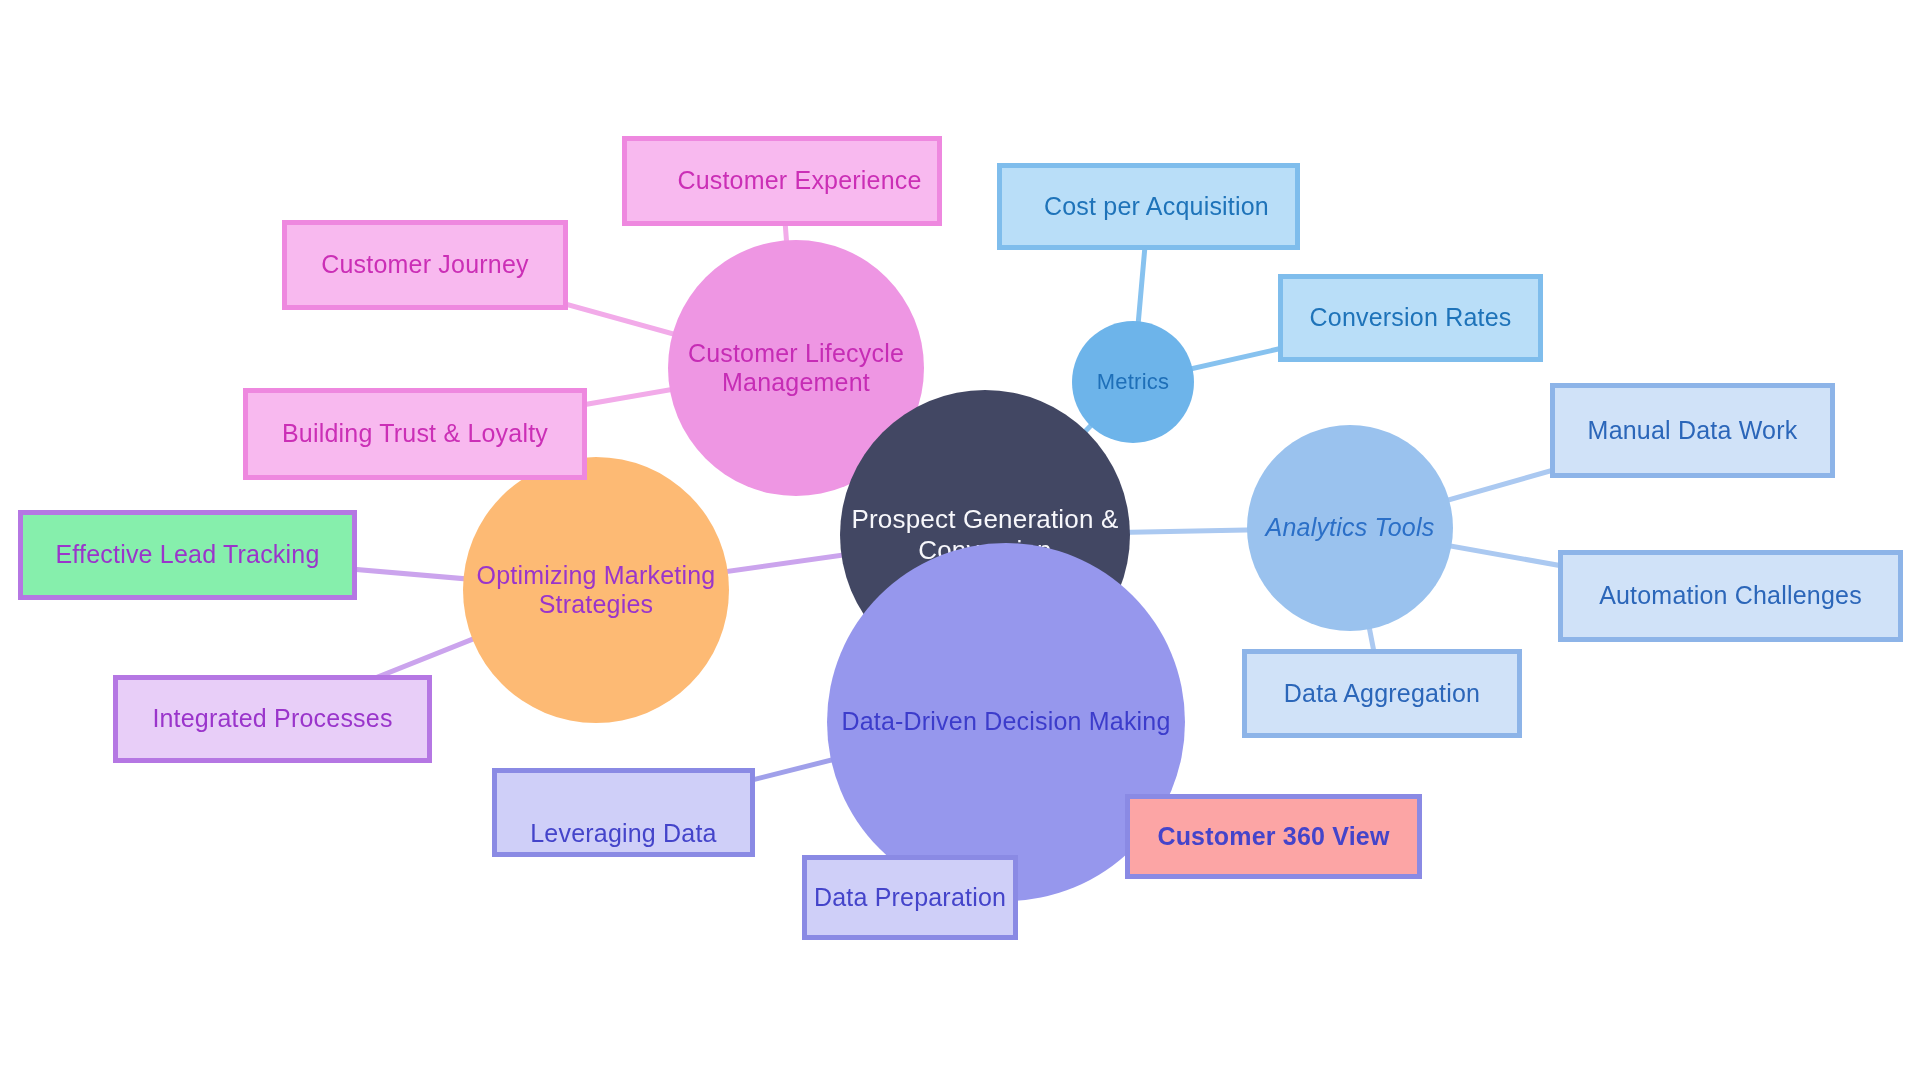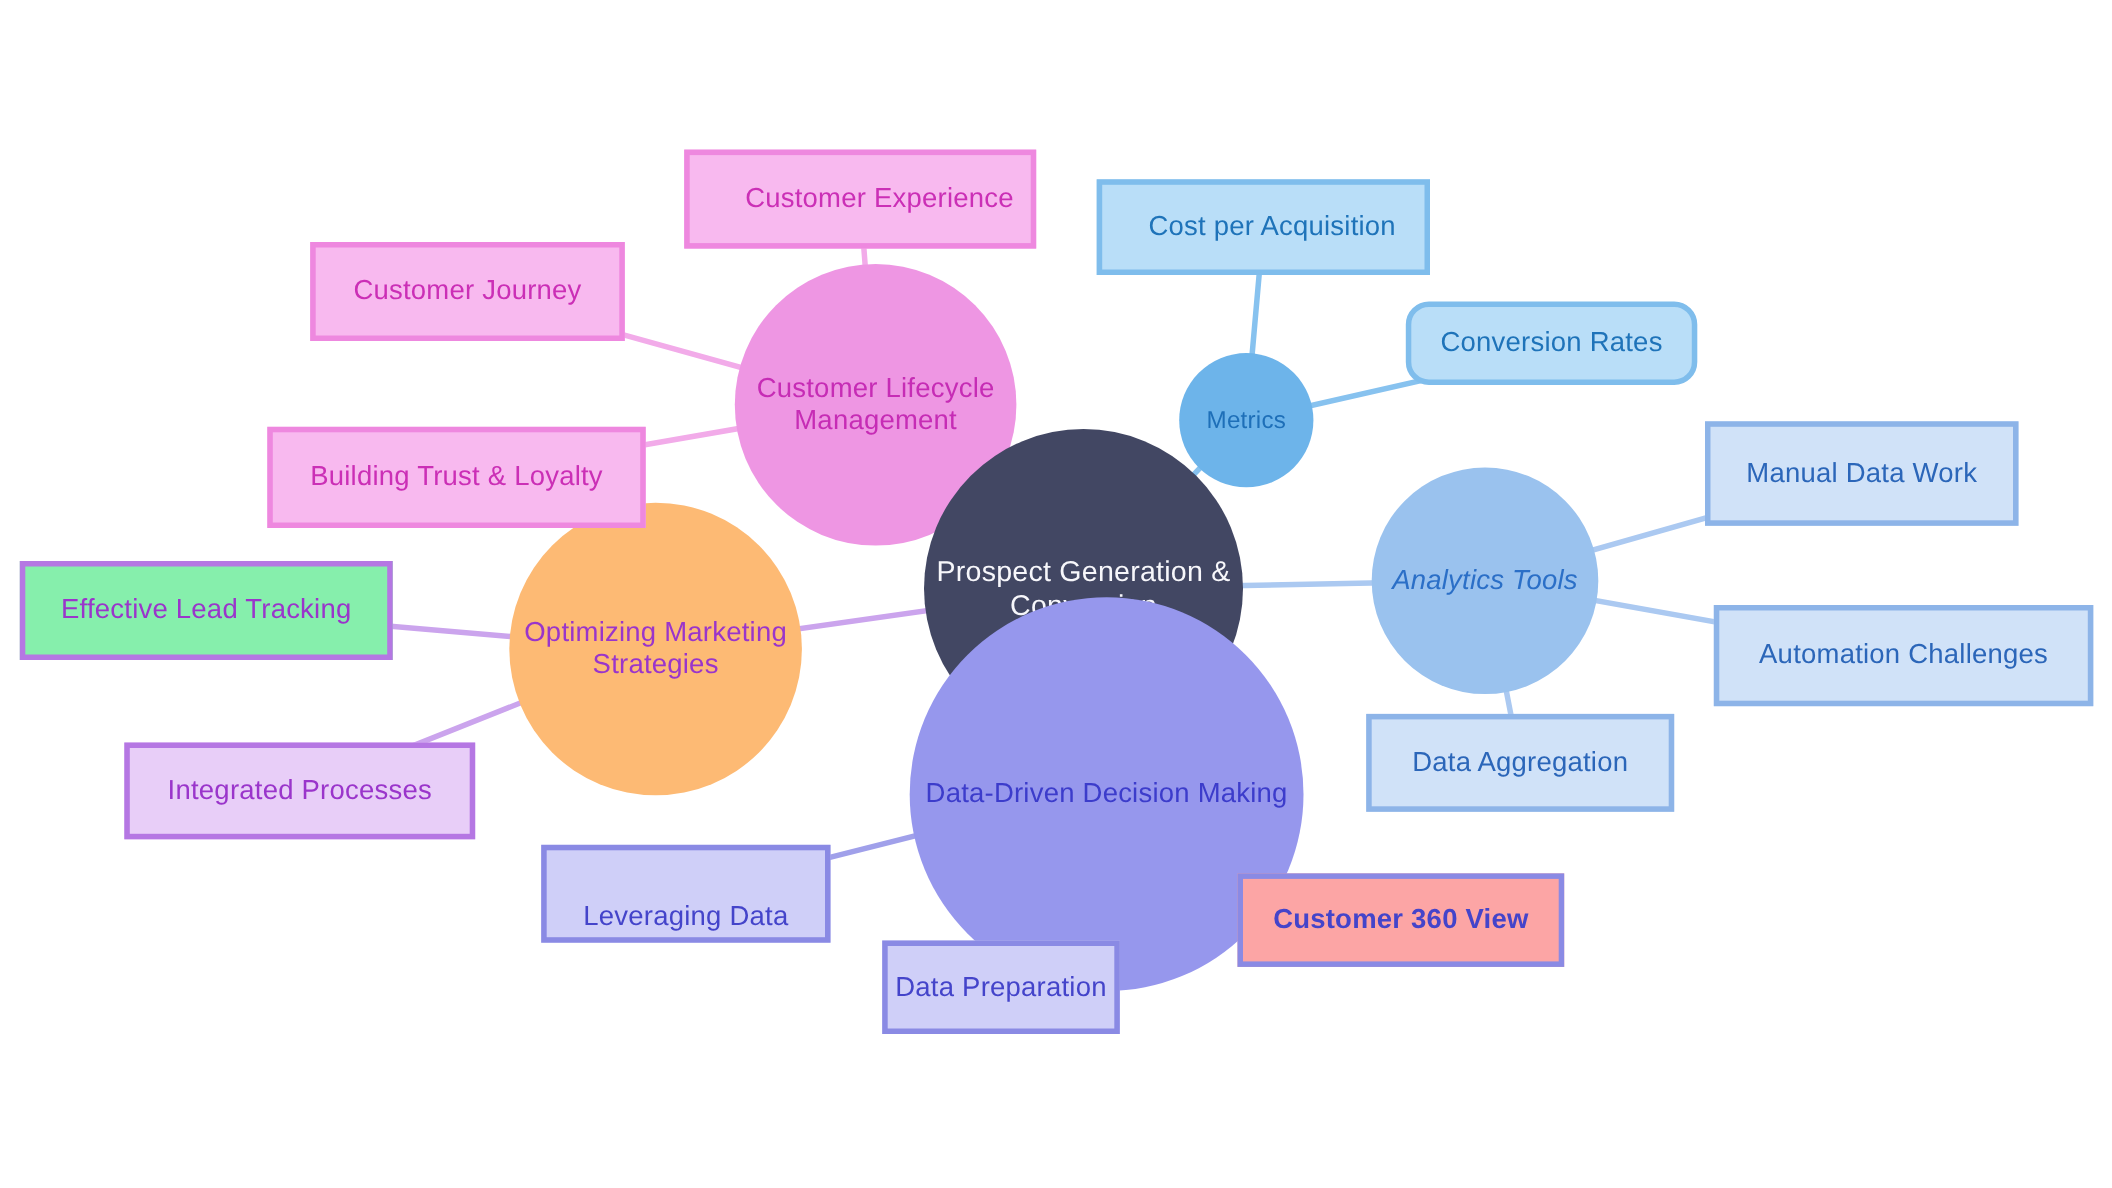--- a/index.html
+++ b/index.html
@@ -77,21 +77,21 @@
     </div>
     <div class="node rect" style="left: 18px; top: 510px; width: 339px; height: 90px; border-color: rgb(181, 119, 227); background: #86efac; z-index: 5;">
       <span class="node-label" style="color: rgb(154, 53, 203); font-size: 25px;">Effective Lead Tracking</span>
     </div>
     <div class="node rect" style="left: 113px; top: 675px; width: 319px; height: 88px; border-color: rgb(181, 119, 227); background: rgb(232, 206, 248); z-index: 5;">
       <span class="node-label" style="color: rgb(154, 53, 203); font-size: 25px;">Integrated Processes</span>
     </div>
     <div class="node rect" style="left: 997px; top: 163px; width: 303px; height: 87px; border-color: rgb(127, 189, 236); background: rgb(185, 222, 248); z-index: 5; padding-left: 16px;">
       <span class="node-label" style="color: rgb(30, 115, 185); font-size: 25px;">Cost per Acquisition</span>
     </div>
-    <div class="node rect" style="left: 1278px; top: 274px; width: 265px; height: 76px; border-color: rgb(127, 189, 236); background: rgb(185, 222, 248); z-index: 5; border-radius: 21px;">
+    <div class="node rect" style="left: 1278px; top: 274px; width: 265px; height: 88px; border-color: rgb(127, 189, 236); background: rgb(185, 222, 248); z-index: 5;">
       <span class="node-label" style="color: rgb(30, 115, 185); font-size: 25px;">Conversion Rates</span>
     </div>
     <div class="node rect" style="left: 1550px; top: 383px; width: 285px; height: 95px; border-color: rgb(141, 180, 232); background: rgb(208, 226, 248); z-index: 5;">
       <span class="node-label" style="color: rgb(43, 102, 185); font-size: 25px;">Manual Data Work</span>
     </div>
     <div class="node rect" style="left: 1558px; top: 550px; width: 345px; height: 92px; border-color: rgb(141, 180, 232); background: rgb(208, 226, 248); z-index: 5;">
       <span class="node-label" style="color: rgb(43, 102, 185); font-size: 25px;">Automation Challenges</span>
     </div>
     <div class="node rect" style="left: 1242px; top: 649px; width: 280px; height: 89px; border-color: rgb(141, 180, 232); background: rgb(208, 226, 248); z-index: 5;">
       <span class="node-label" style="color: rgb(43, 102, 185); font-size: 25px;">Data Aggregation</span>

